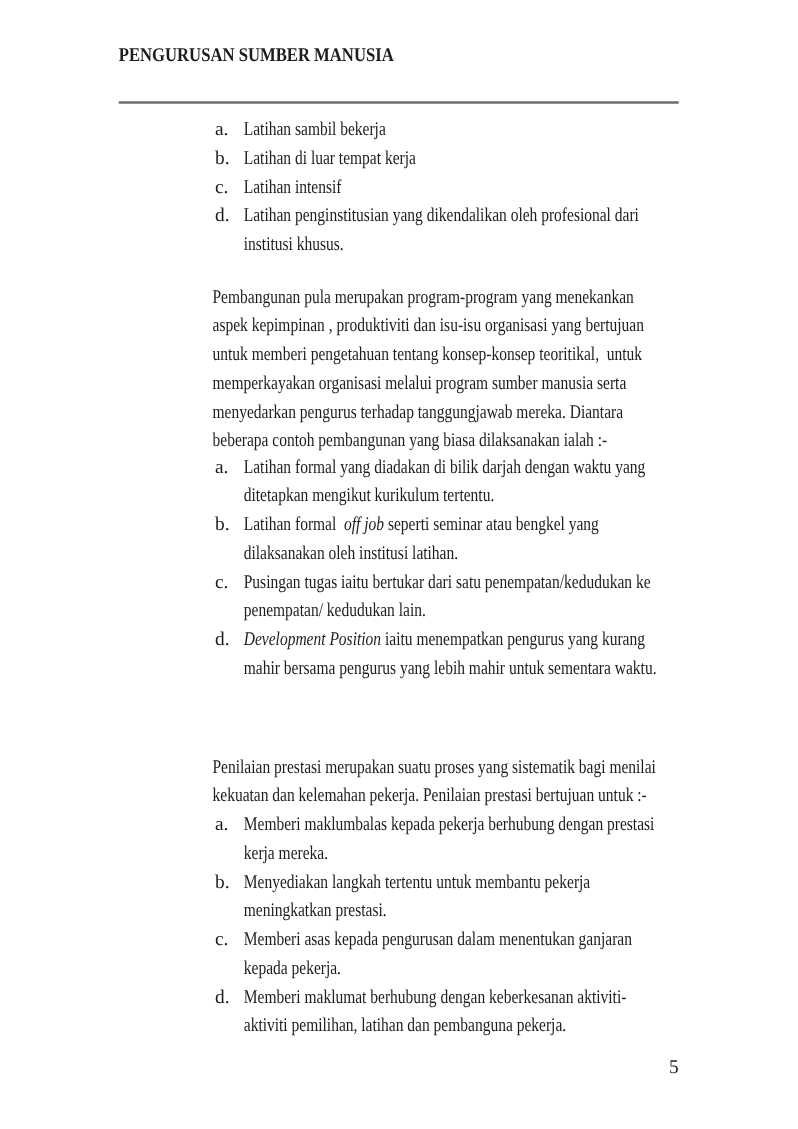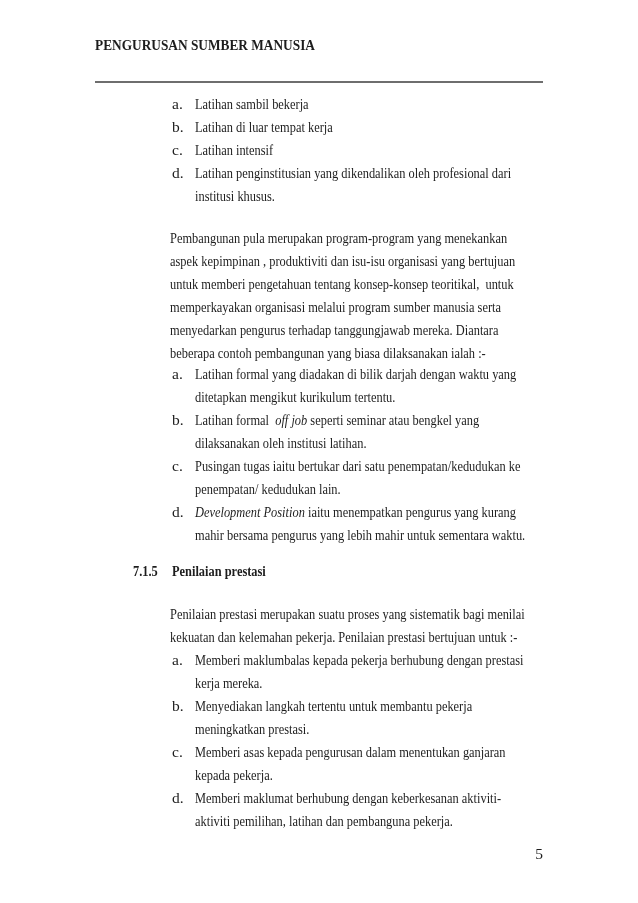--- a/index.html
+++ b/index.html
@@ -118,24 +118,20 @@
         <span class="itext cx"><span>Pusingan tugas iaitu bertukar dari satu penempatan/kedudukan ke
 penempatan/ kedudukan lain.</span></span>
       </div>
       <div class="row">
         <span class="marker">d.</span>
         <span class="itext cx"><em>Development Position</em><span> iaitu menempatkan pengurus yang kurang
 mahir bersama pengurus yang lebih mahir untuk sementara waktu.</span></span>
       </div>
     </div>
 
-  <div class="sec-heading">
-    <span class="hnum"><span class="cx">7.1.5</span></span>
-    <span class="cx">Penilaian prestasi</span>
-  </div>
 
   <div class="para para2 cx">Penilaian prestasi merupakan suatu proses yang sistematik bagi menilai
 kekuatan dan kelemahan pekerja. Penilaian prestasi bertujuan untuk :-</div>
 
   <div class="list list3">
       <div class="row">
         <span class="marker">a.</span>
         <span class="itext cx"><span>Memberi maklumbalas kepada pekerja berhubung dengan prestasi
 kerja mereka.</span></span>
       </div>

